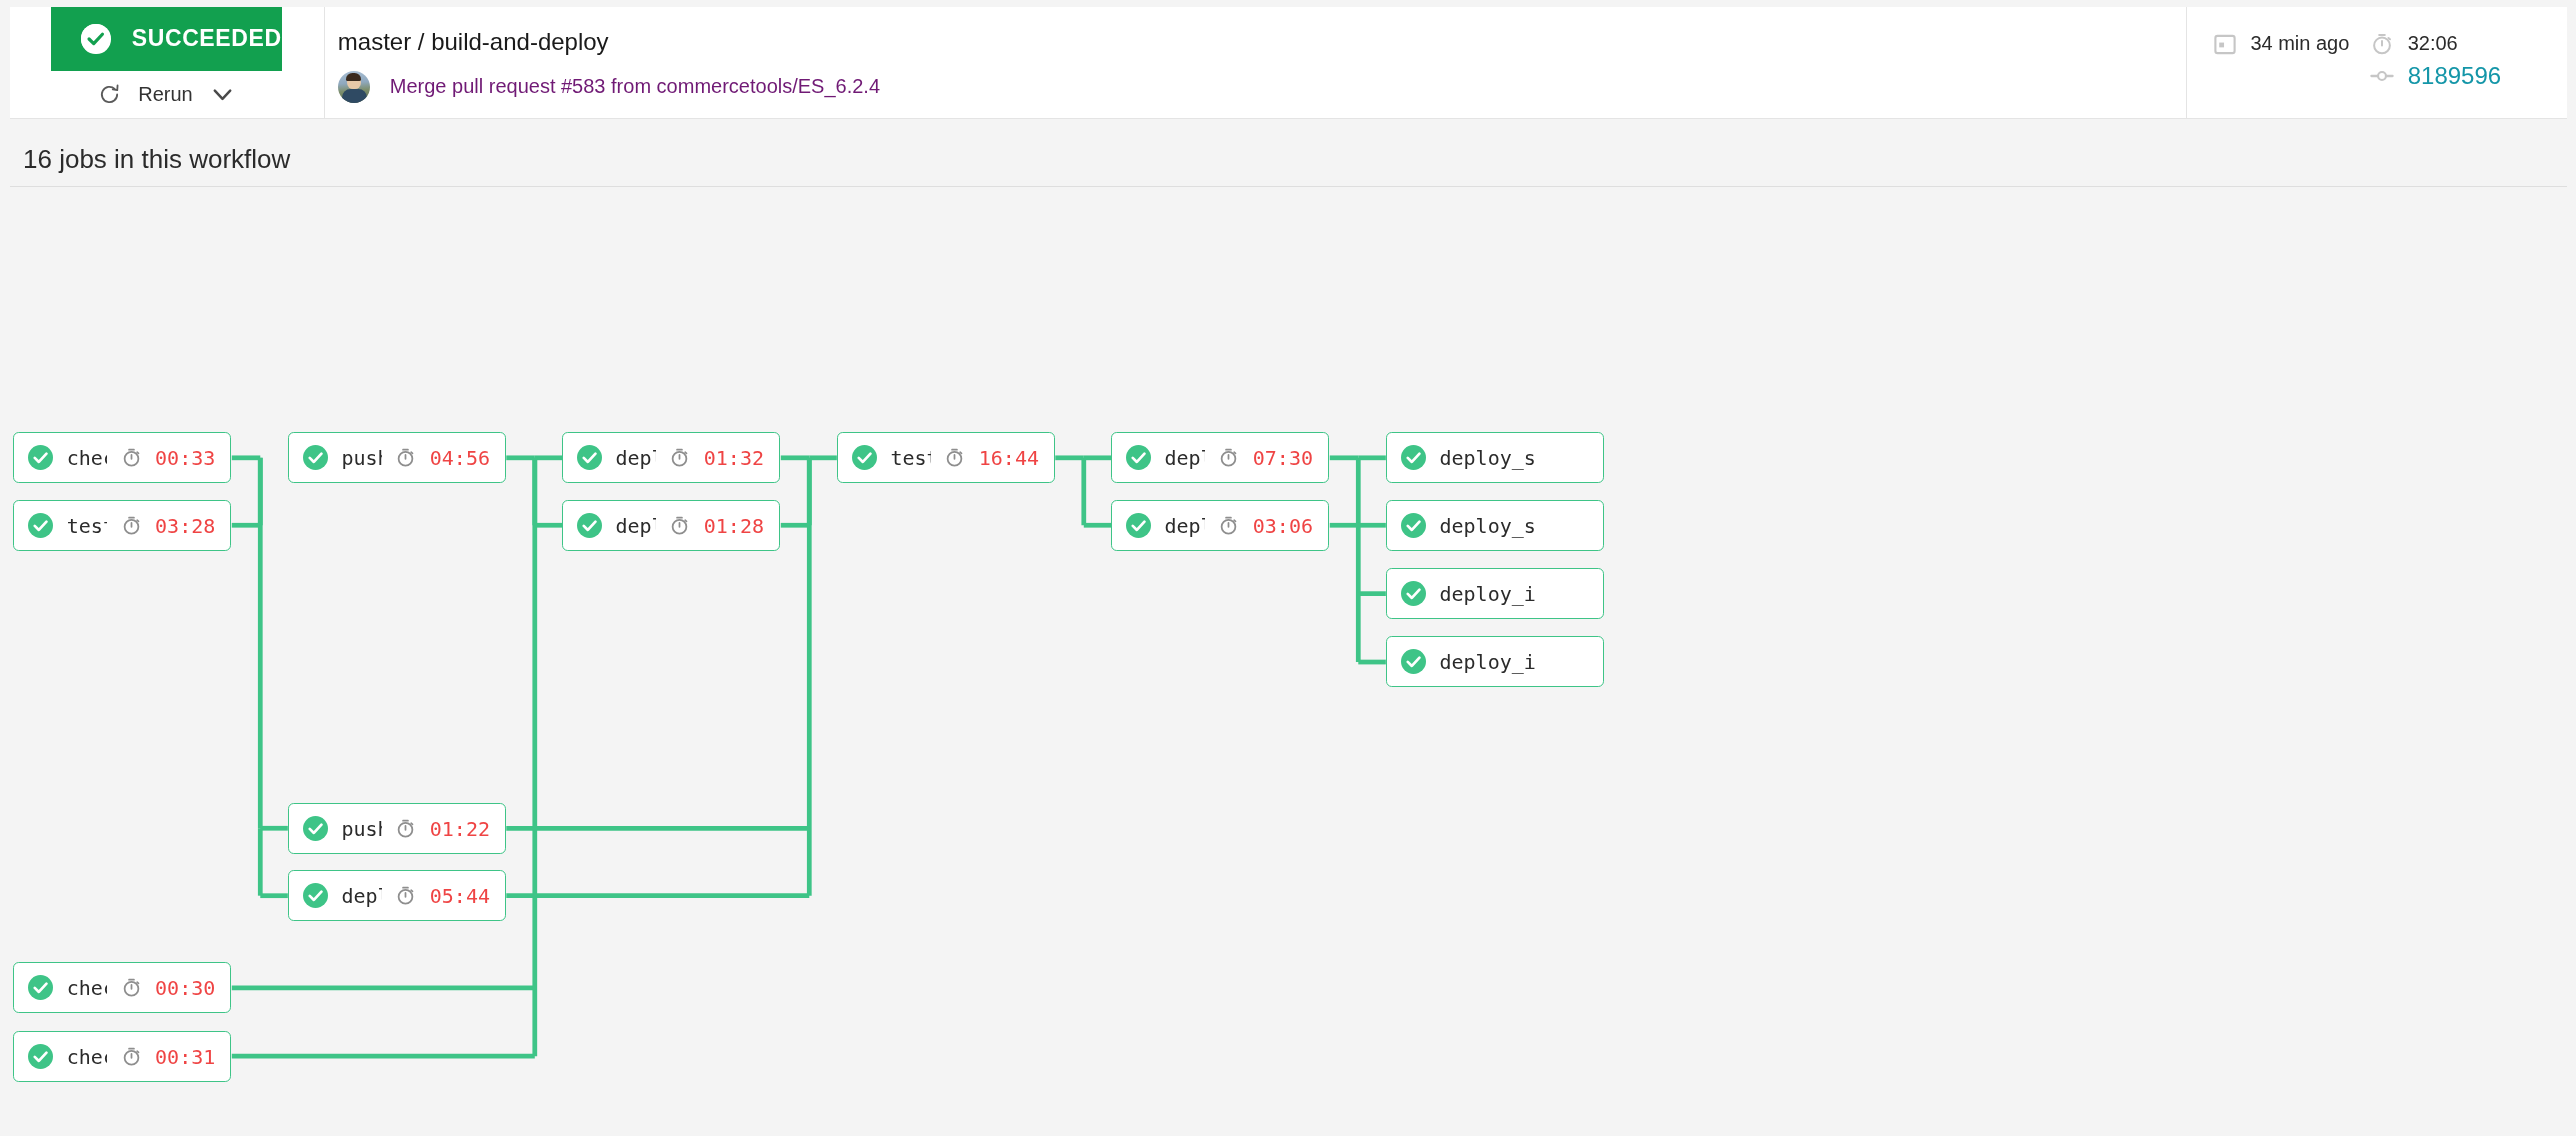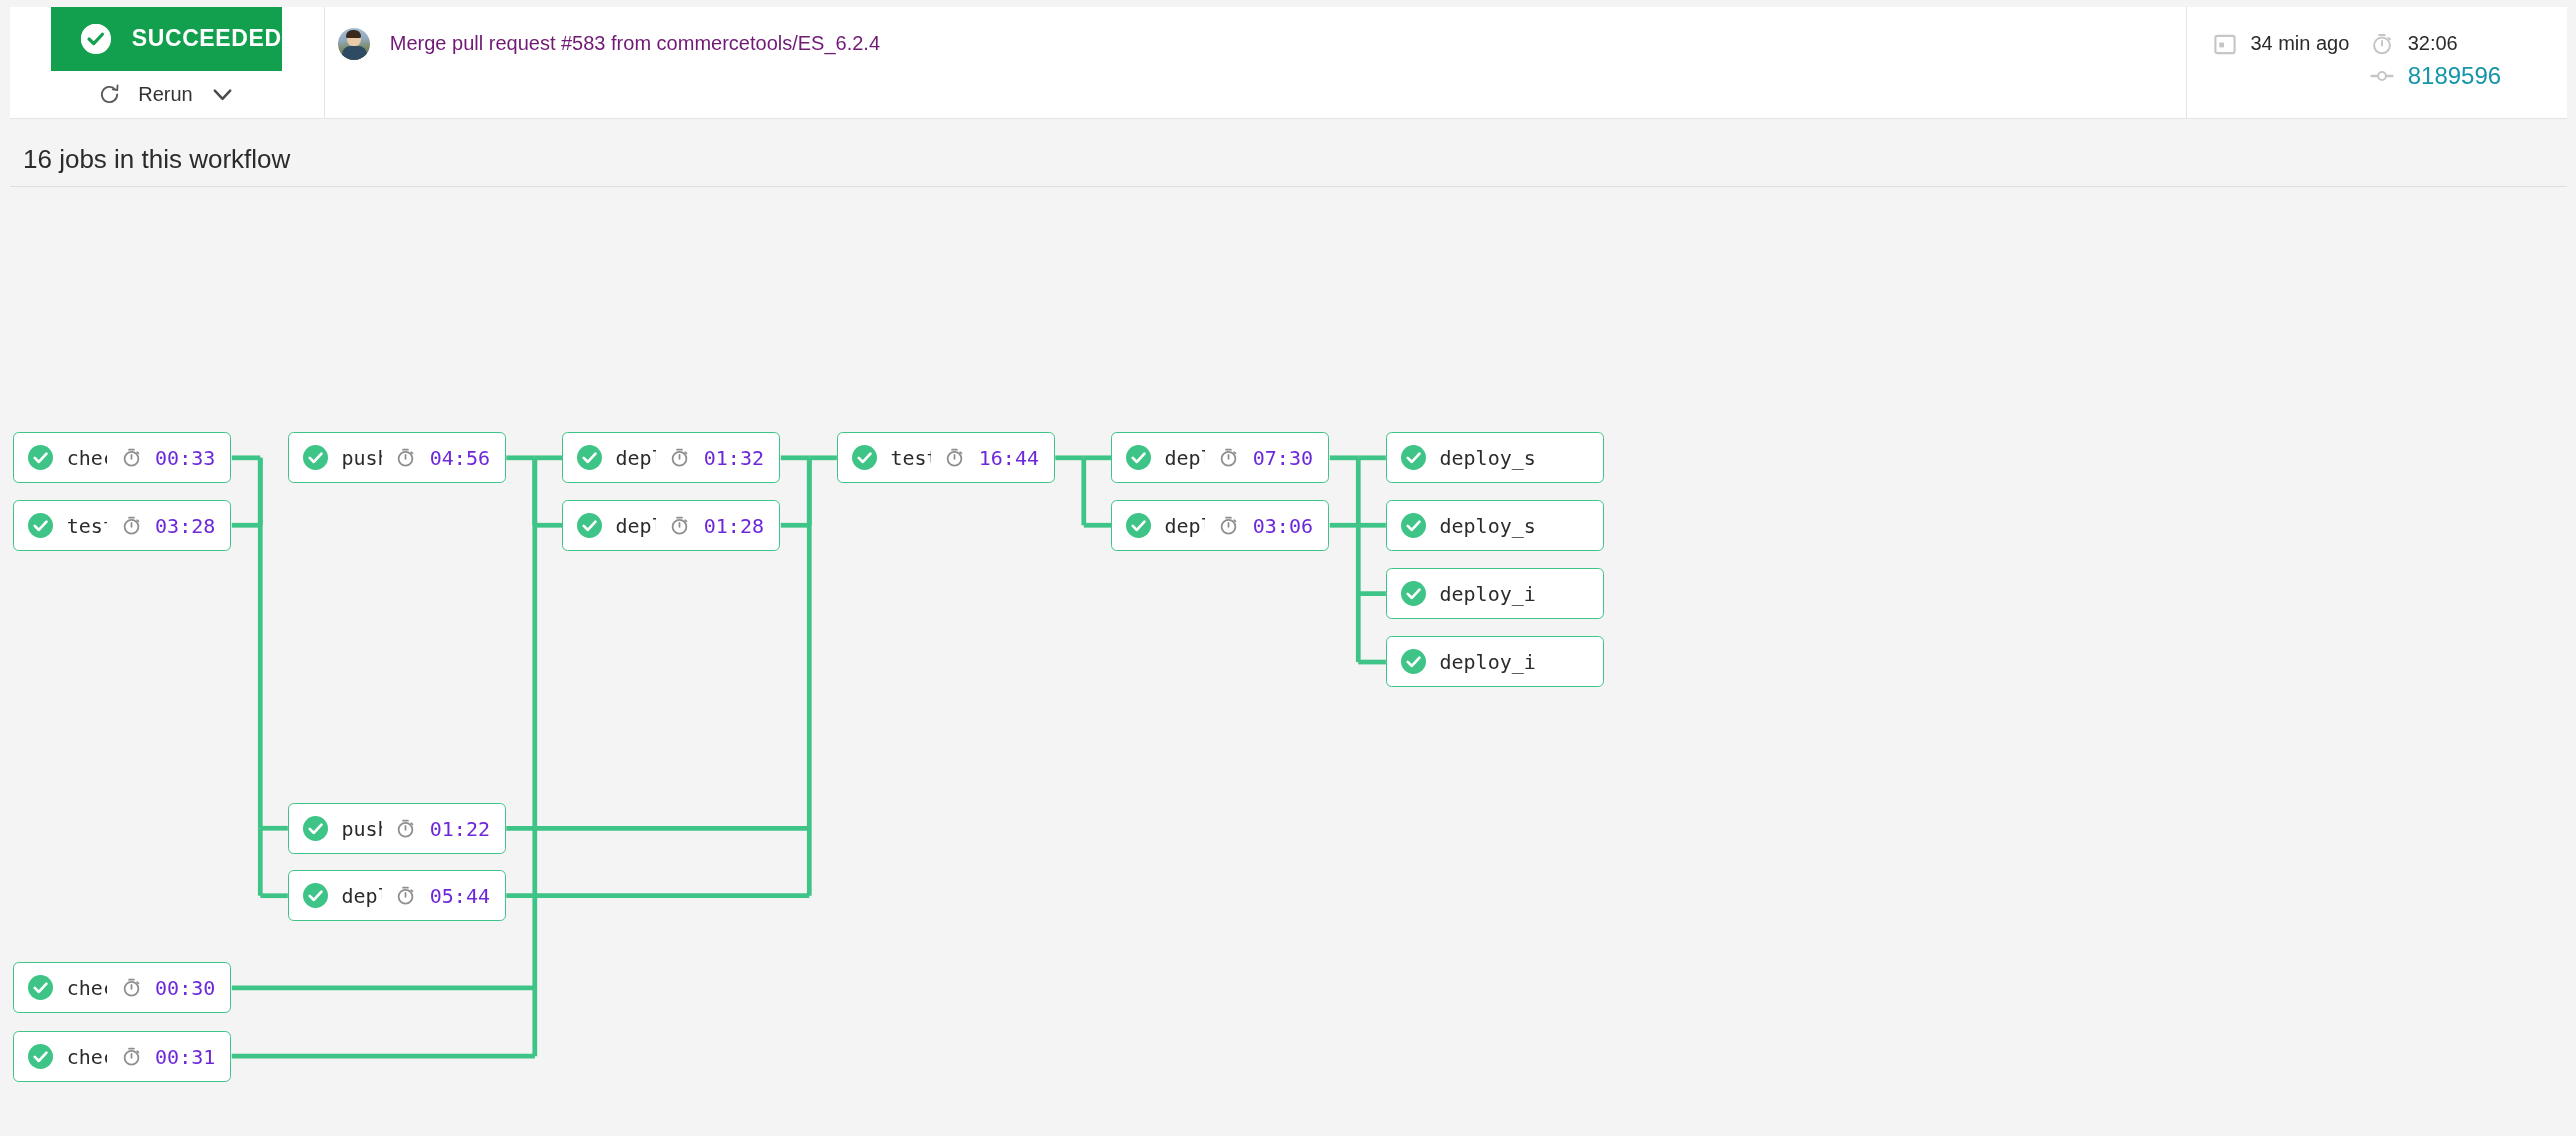--- a/index.html
+++ b/index.html
@@ -131,21 +131,21 @@
   .node-check { width: 25px; height: 25px; flex: 0 0 25px; }
   .node-label {
     font-family: "DejaVu Sans Mono", monospace;
     font-size: 20px; color: #2b2b2b;
     white-space: nowrap; overflow: hidden;
     flex: 1 1 auto; min-width: 0;
   }
   .node-timer { width: 21px; height: 21px; flex: 0 0 21px; }
   .node-dur {
     font-family: "DejaVu Sans Mono", monospace;
-    font-size: 20px; color: #6d28d9; white-space: nowrap;
+    font-size: 20px; color: #ef4444; white-space: nowrap;
     flex: 0 0 auto;
   }
 </style>
 </head>
 <body>
 
 <div class="page">
 
   <div class="header">
 
@@ -169,20 +169,21 @@
         <span class="rerun-label">Rerun</span>
         <span class="chev">
           <svg width="25" height="25" viewBox="0 0 26 26">
             <path d="M5 9 L13 17.5 L21 9" stroke="#4a4a4a" stroke-width="2.6" fill="none" stroke-linecap="round" stroke-linejoin="round"></path>
           </svg>
         </span>
       </div>
     </div>
 
     <div class="title-col">
+      <div class="branch-title">master / build-and-deploy</div>
       <div class="commit-row">
         <span class="avatar">
           <span class="body"></span>
             <span class="head"></span>
             <span class="hair"></span>
         </span>
         <span class="commit-msg">Merge pull request #583 from commercetools/ES_6.2.4</span>
       </div>
     </div>
 

